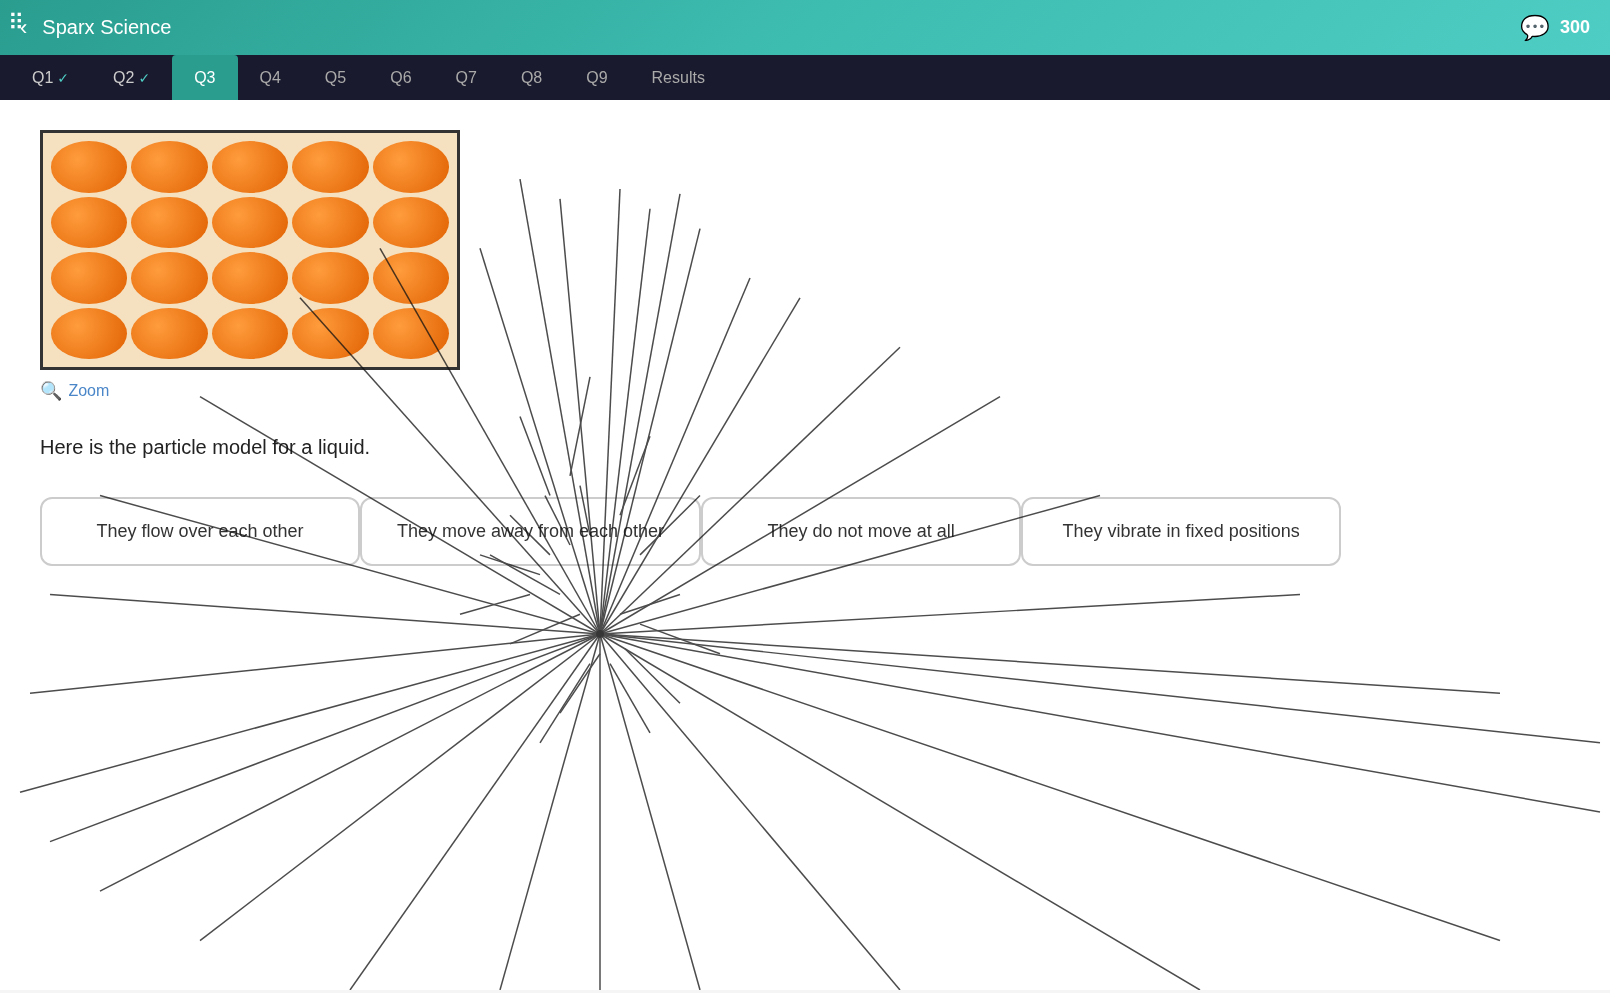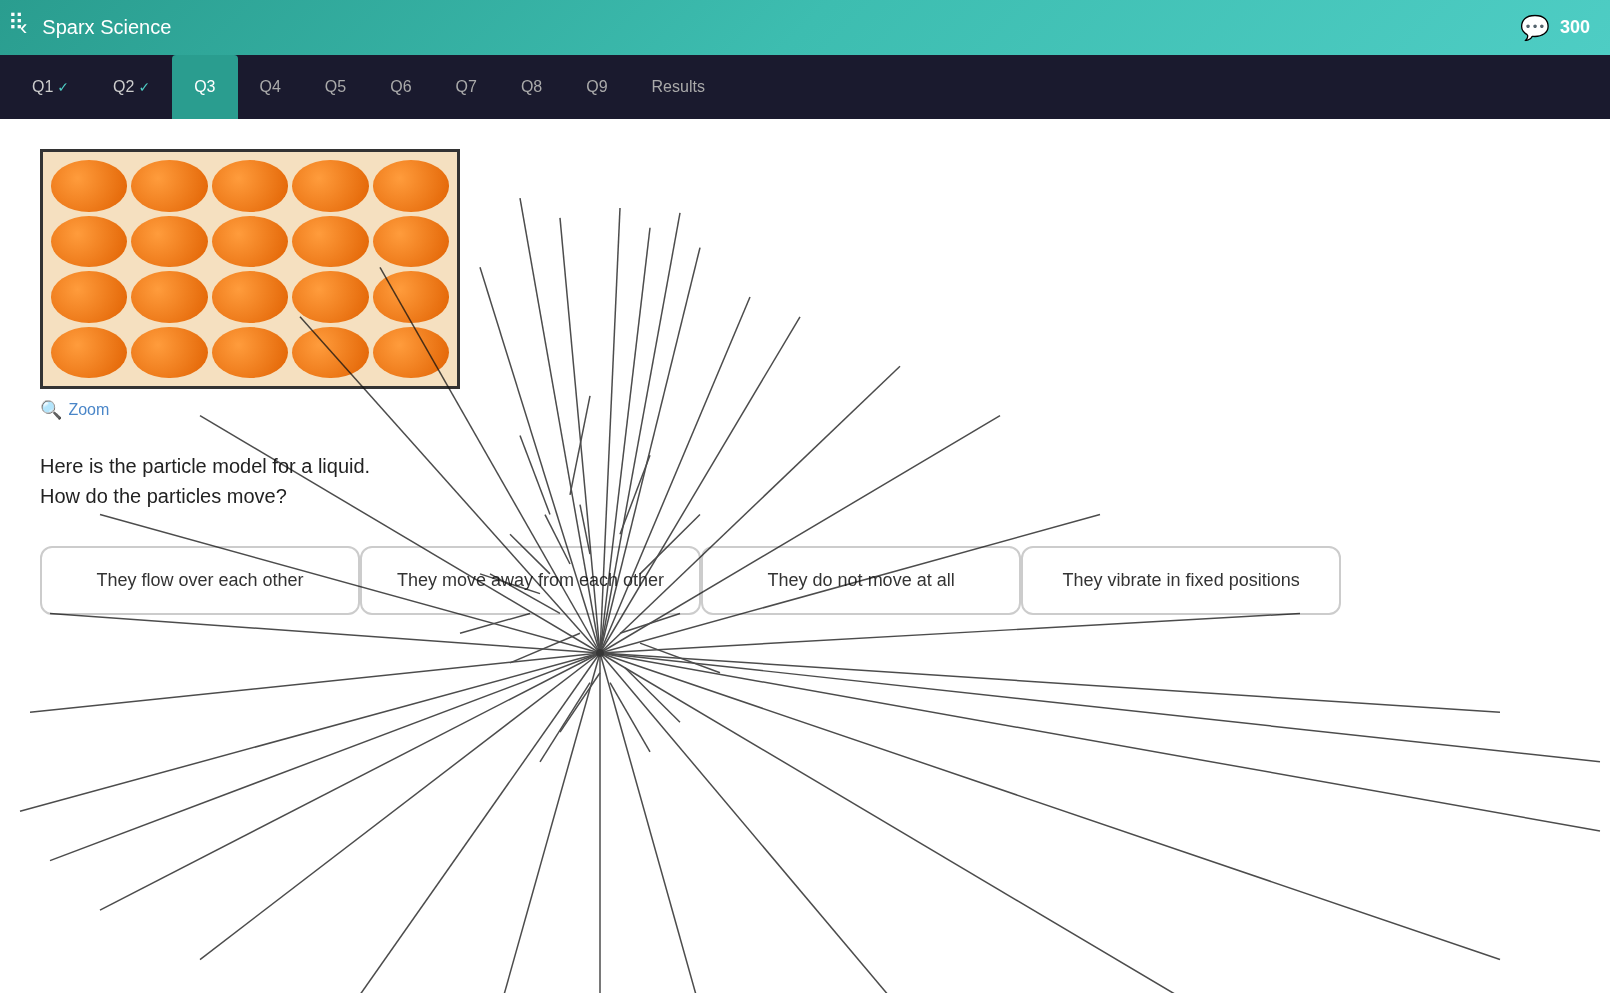--- a/index.html
+++ b/index.html
@@ -57,21 +57,21 @@
       color: white;
       font-size: 22px;
       position: absolute;
       top: 10px;
       left: 8px;
     }
 
     
     .tab-nav {
       background: #1a1a2e;
-      height: 64px;
+      height: 45px;
       display: flex;
       align-items: center;
       padding: 0 10px;
       gap: 0;
     }
     .tab-item {
       color: #aaa;
       padding: 8px 22px;
       font-size: 16px;
       font-weight: 500;
@@ -260,21 +260,20 @@
     </div>
 
     <div class="zoom-link">
       <span class="zoom-icon">🔍</span>
       <span>Zoom</span>
     </div>
   </div>
 
   <div class="question-text">
     <div>Here is the particle model for a liquid.</div>
-    <div>How do the particles move?</div>
   </div>
 
   <div class="answers-grid">
     <button class="answer-btn">They flow over each other</button>
     <button class="answer-btn">They move away from each other</button>
     <button class="answer-btn">They do not move at all</button>
     <button class="answer-btn">They vibrate in fixed positions</button>
   </div>
 
   <svg class="crack-overlay" viewBox="0 0 1610 900" xmlns="http://www.w3.org/2000/svg" preserveAspectRatio="none">

